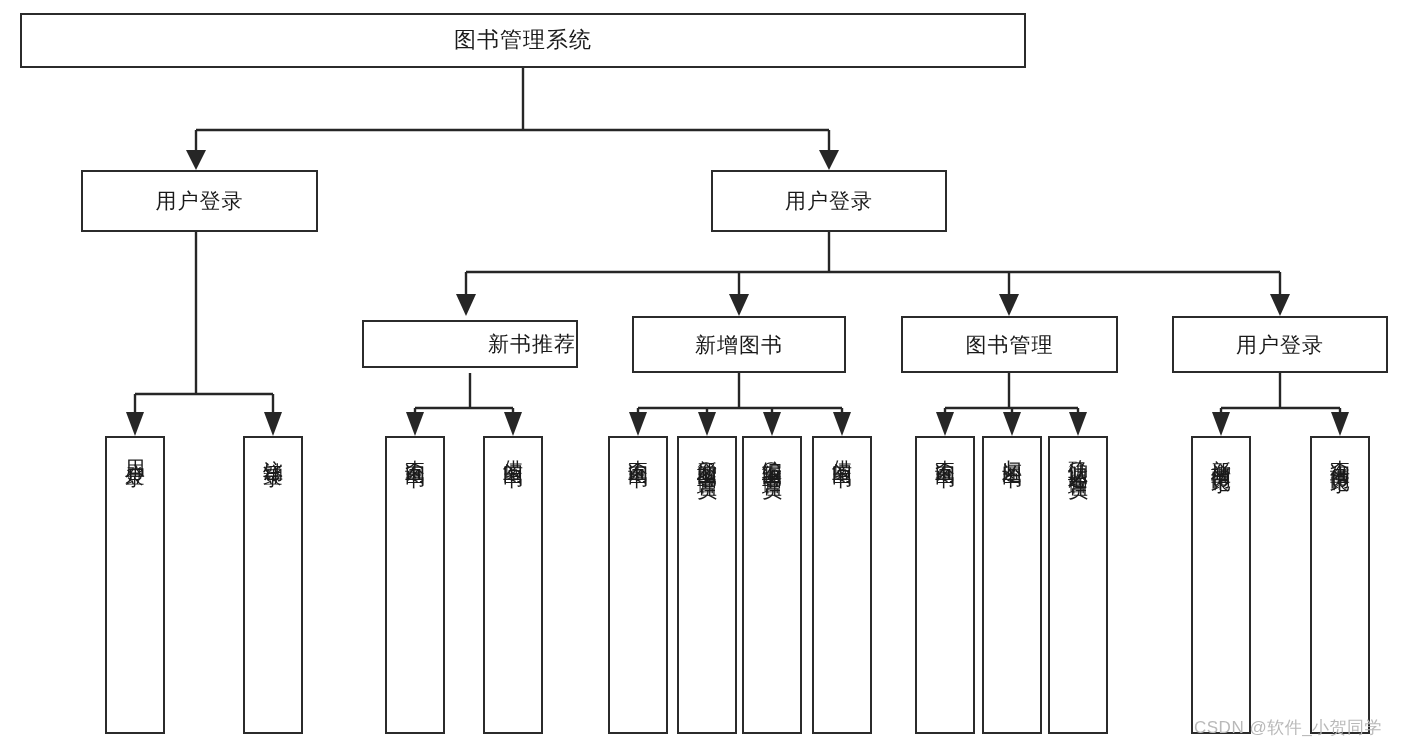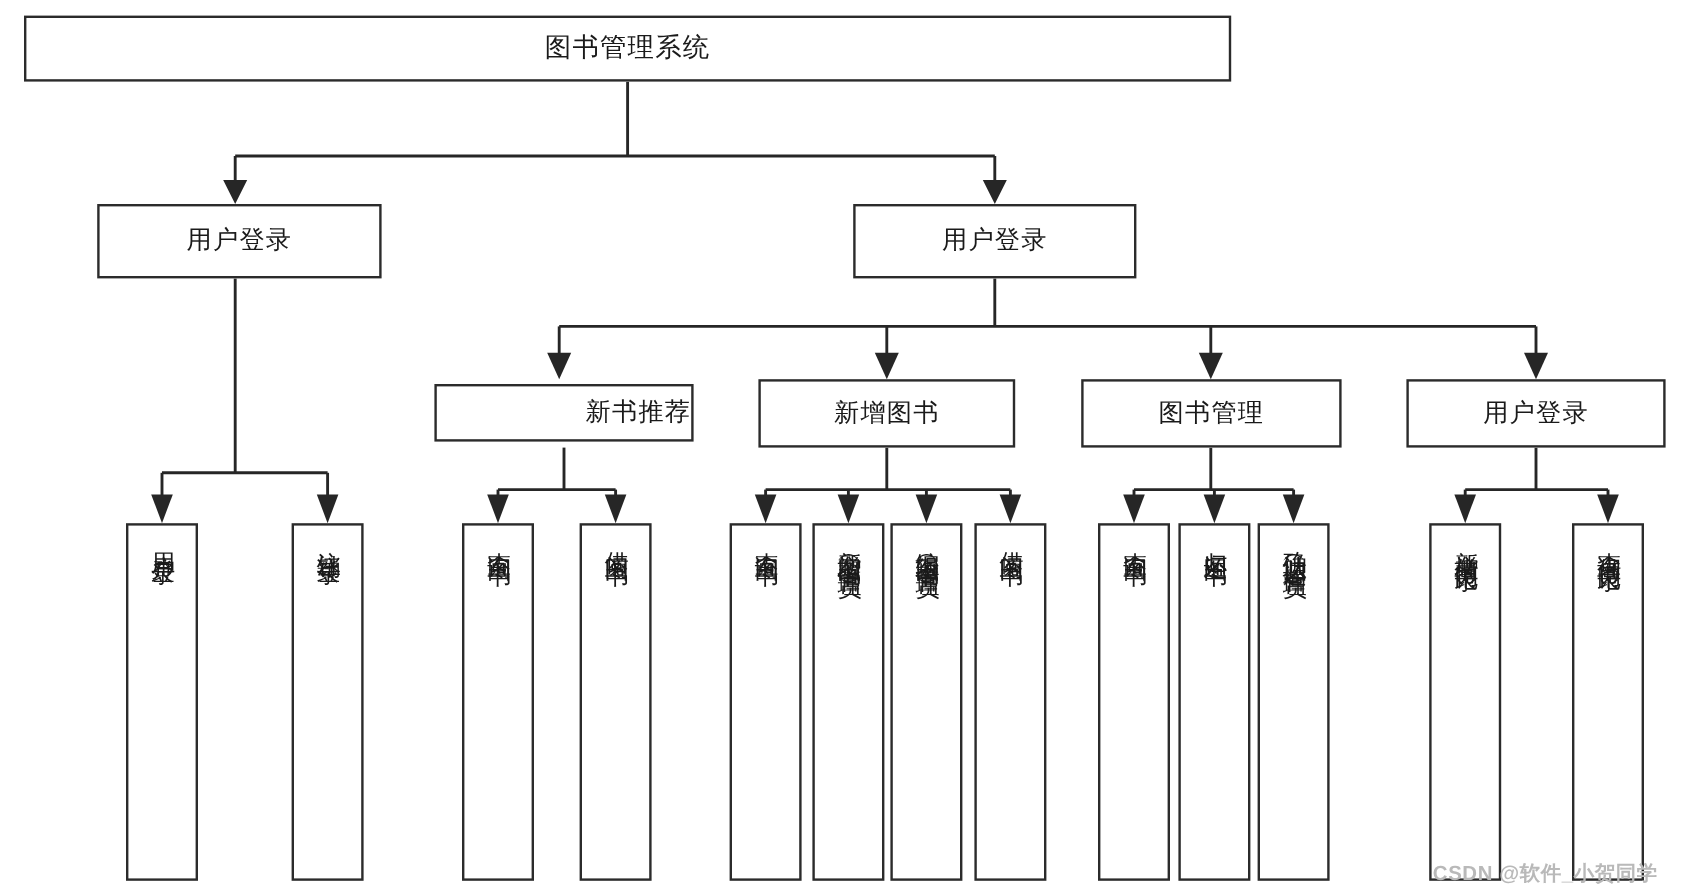--- a/index.html
+++ b/index.html
@@ -68,21 +68,20 @@
     line-height: 1.05;
     letter-spacing: 3px;
   }
   .watermark {
     position: absolute;
     font-size: 17px;
     color: #b9b9b9;
     letter-spacing: 0.5px;
     white-space: nowrap;
     user-select: none;
-    font-weight: bold;
   }
 </style>
 </head>
 <body>
 
 <div id="canvas">
 
   <svg id="links" viewBox="0 0 1405 747" width="1405" height="747">
 
     <line x1="523" y1="68" x2="523" y2="130"></line>

